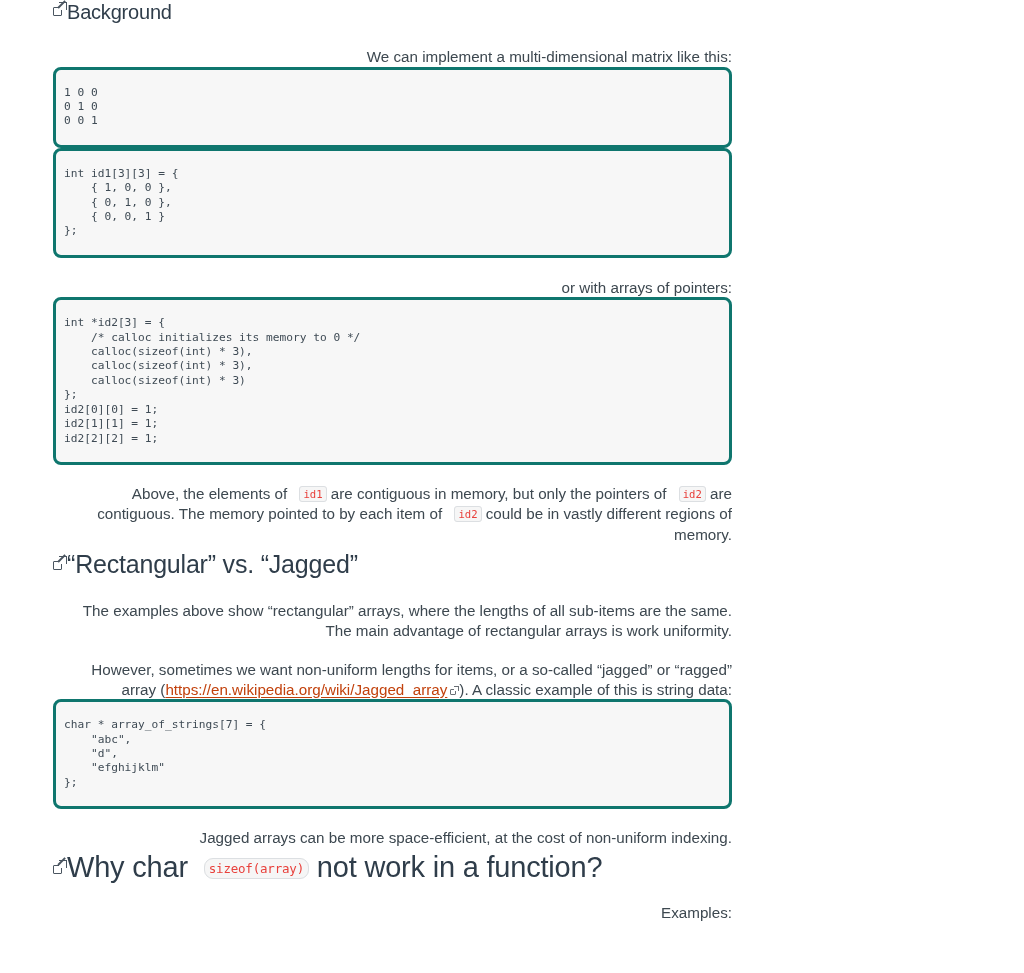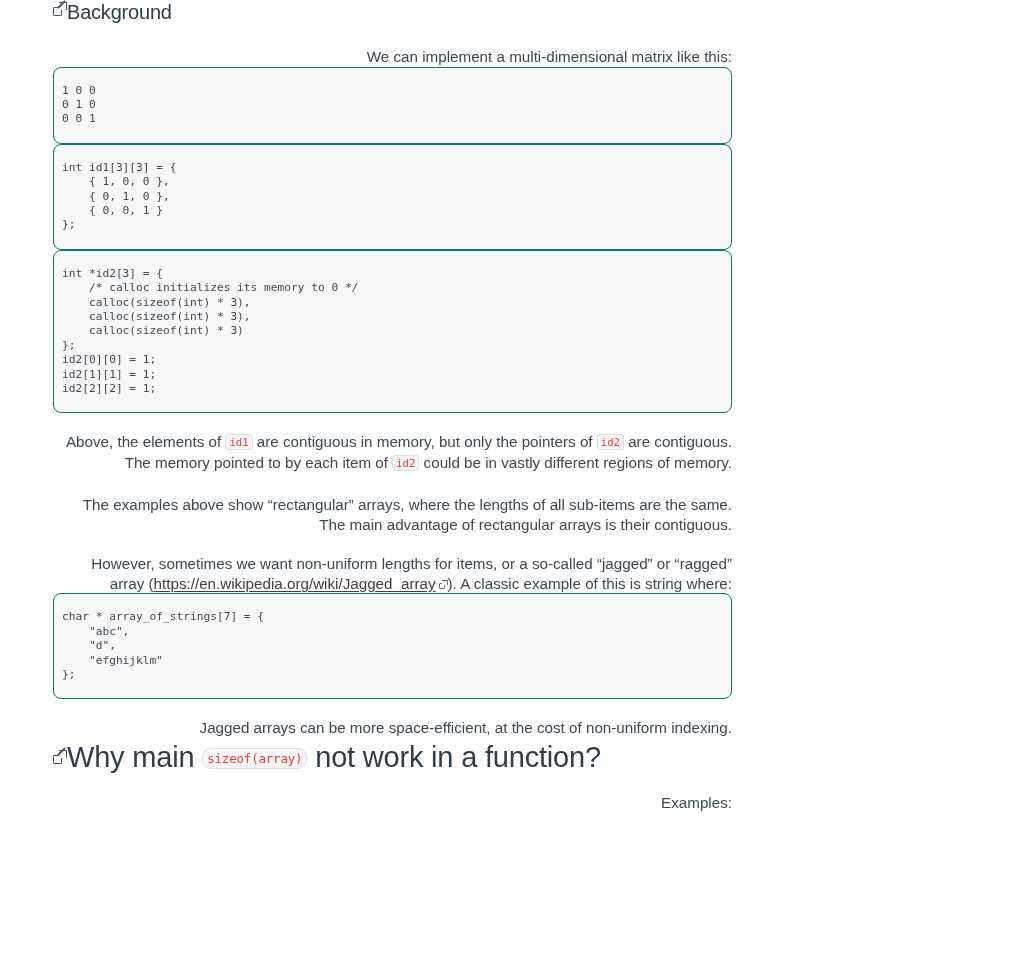--- a/index.html
+++ b/index.html
@@ -94,21 +94,21 @@
   .p-8  { padding-top: 21px; }
   .p-9  { padding-top: 19px; }
 
   
   pre.codeblock {
     font-family: "DejaVu Sans Mono", "Liberation Mono", monospace;
     font-size: 11.2px;
     line-height: 14.4px;
     color: #3f4b55;
     background: #f7f7f7;
-    border: 1px solid #0f766e;
+    border: 3px solid #0f766e;
     border-radius: 8px;
     margin: 0;
     padding: 16px 0 16px 8px;
     width: 679px;
     white-space: pre;
     overflow: hidden;
   }
   .cb-1 { margin-top: 20px; }
   .cb-2 { margin-top: 20px; }
   .cb-3 { margin-top: 20px; }
@@ -118,31 +118,32 @@
   code.inline {
     font-family: "DejaVu Sans Mono", "Liberation Mono", monospace;
     font-size: 10.6px;
     color: #e8413c;
     background: #f6f6f6;
     border: 1px solid #dcdfe2;
     border-radius: 3px;
     padding: 1px 3px 1px 3px;
     white-space: pre;
     vertical-align: 1px;
+    margin-left: 8px;
   }
   h2.heading code.inline {
     font-size: 12.5px;
     padding: 2px 4px;
     border-radius: 9px;
     vertical-align: 4px;
   }
 
   
   a.extlink {
-    color: #404040;
+    color: #c2410c;
     text-decoration: underline;
     text-underline-offset: 1.5px;
   }
   .ext-icon {
     display: inline-block;
     width: 8px;
     height: 8px;
     position: relative;
     margin-left: 3px;
     margin-right: 1px;
@@ -184,47 +185,51 @@
 0 1 0
 0 0 1</pre>
 
 
     <pre class="codeblock cb-2">int id1[3][3] = {
     { 1, 0, 0 },
     { 0, 1, 0 },
     { 0, 0, 1 }
 };</pre>
 
+    <p class="para p-3">or with arrays of pointers:</p>
 
     <pre class="codeblock cb-3">int *id2[3] = {
     /* calloc initializes its memory to 0 */
     calloc(sizeof(int) * 3),
     calloc(sizeof(int) * 3),
     calloc(sizeof(int) * 3)
 };
 id2[0][0] = 1;
 id2[1][1] = 1;
 id2[2][2] = 1;</pre>
 
     <p class="para p-4"><span>Above, the elements of </span><code class="inline">id1</code><span> are contiguous in memory, but only the pointers of </span><code class="inline">id2</code><span> are contiguous. The memory pointed to by each item of </span><code class="inline">id2</code><span> could be in vastly different regions of memory.</span></p>
 
-
-    <p class="para p-5">The examples above show “rectangular” arrays, where the lengths of all sub-items are the same. The main advantage of rectangular arrays is their contiguous.</p>
-
-    <p class="para p-6"><span>However, sometimes we want non-uniform lengths for items, or a so-called “jagged” or “ragged” array (</span><a class="extlink" href="#">https://en.wikipedia.org/wiki/Jagged_array</a><span class="ext-icon"><span class="box"></span><span class="arr"></span></span><span>). A classic example of this is string where:</span></p>
+    <h2 class="heading h-rect">
+      <span class="anchor-icon"><span class="box"></span><span class="arr"></span></span><span>“Rectangular” vs. “Jagged”</span>
+    </h2>
+
+    <p class="para p-5">The examples above show “rectangular” arrays, where the lengths of all sub-items are the same. The main advantage of rectangular arrays is work uniformity.</p>
+
+    <p class="para p-6"><span>However, sometimes we want non-uniform lengths for items, or a so-called “jagged” or “ragged” array (</span><a class="extlink" href="#">https://en.wikipedia.org/wiki/Jagged_array</a><span class="ext-icon"><span class="box"></span><span class="arr"></span></span><span>). A classic example of this is string data:</span></p>
 
     <pre class="codeblock cb-4">char * array_of_strings[7] = {
     "abc",
     "d",
     "efghijklm"
 };</pre>
 
     <p class="para p-7">Jagged arrays can be more space-efficient, at the cost of non-uniform indexing.</p>
 
     <h2 class="heading h-why">
-      <span class="anchor-icon"><span class="box"></span><span class="arr"></span></span><span>Why main </span><code class="inline">sizeof(array)</code><span> not work in a function?</span>
+      <span class="anchor-icon"><span class="box"></span><span class="arr"></span></span><span>Why char </span><code class="inline">sizeof(array)</code><span> not work in a function?</span>
     </h2>
 
 
     <p class="para p-9">Examples:</p>
 
   </div>
 </div>
 
 </body></html>

